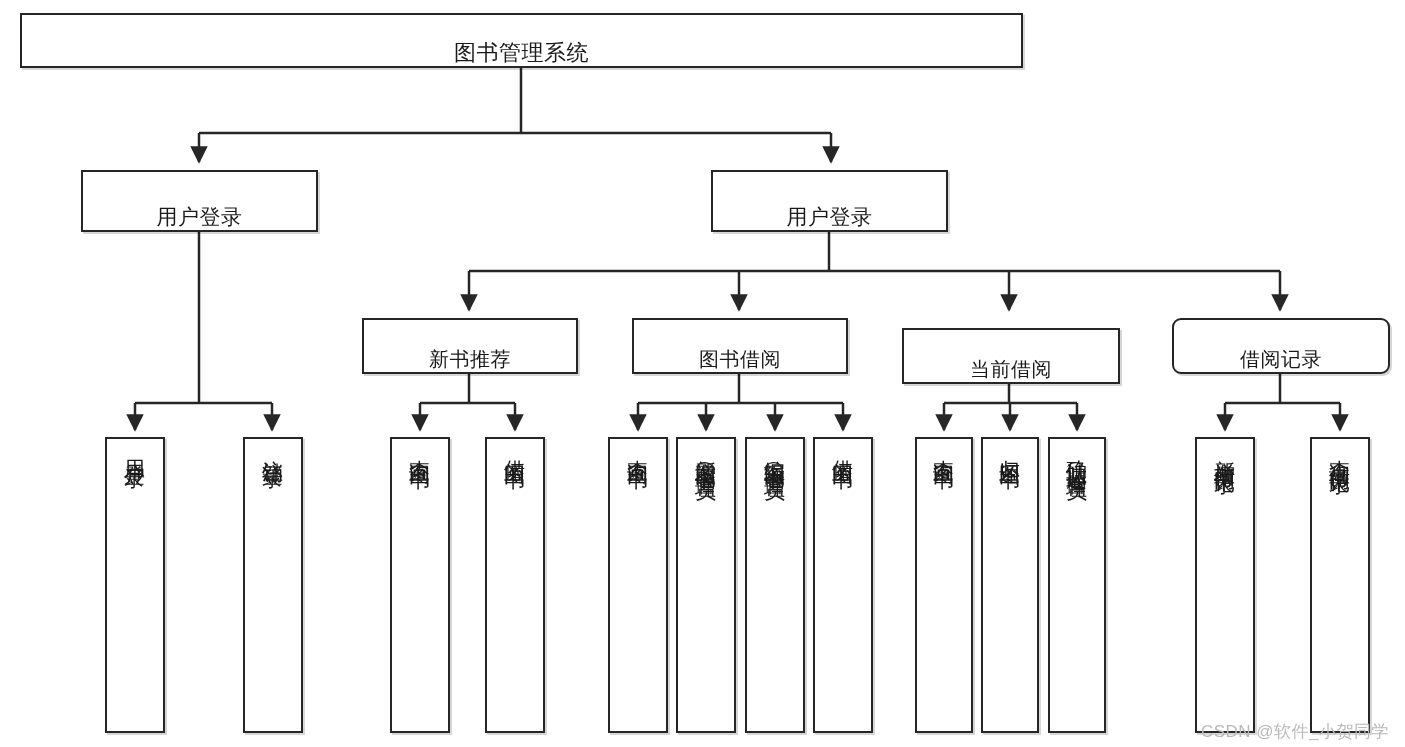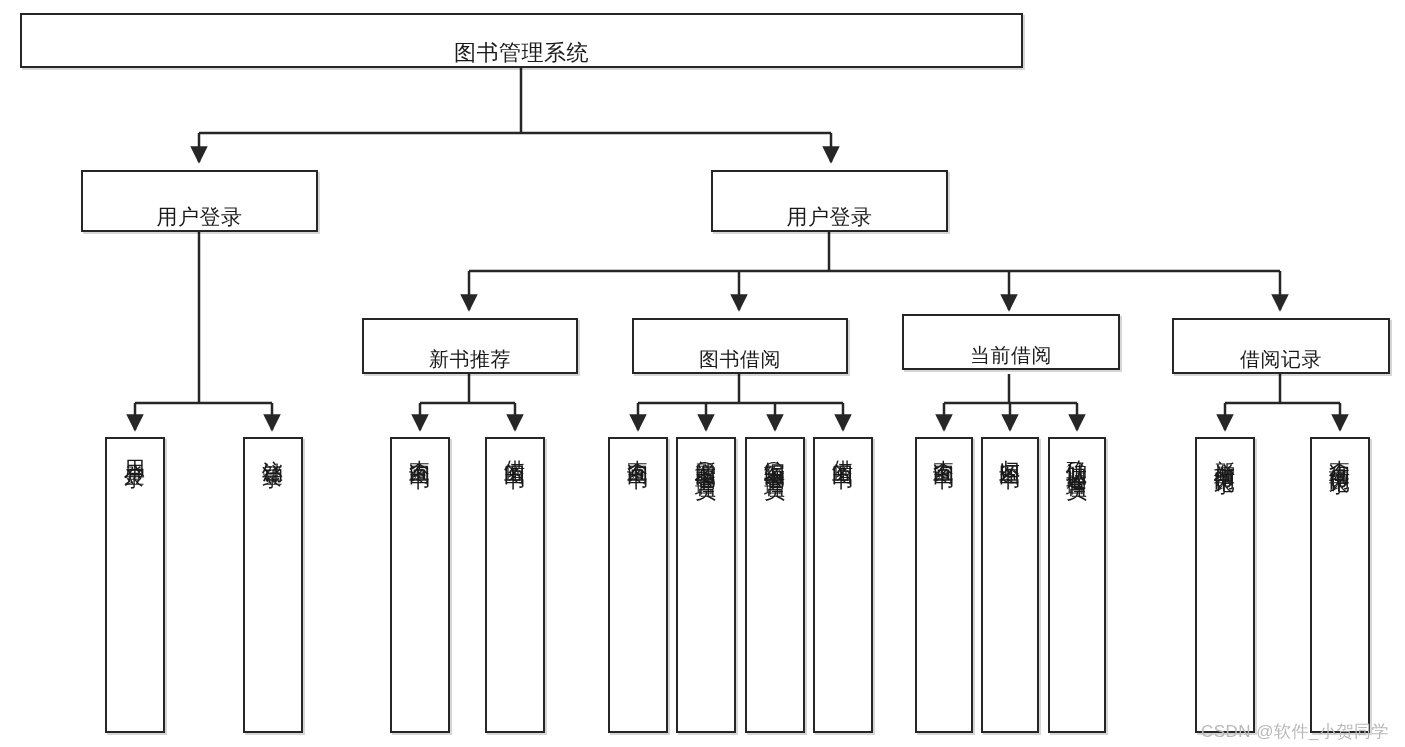--- a/index.html
+++ b/index.html
@@ -136,24 +136,24 @@
   <div class="node l2" style="left:711px; top:170px; width:237px; height:62px;">
     <span class="lbl">用户登录</span>
   </div>
 
   <div class="node l3" style="left:632px; top:318px; width:216px; height:56px;">
     <span class="lbl">图书借阅</span>
   </div>
   <div class="node l3" style="left:362px; top:318px; width:216px; height:56px;">
     <span class="lbl">新书推荐</span>
   </div>
-  <div class="node l3" style="left:902px; top:314px; width:218px; height:56px;">
+  <div class="node l3" style="left:902px; top:328px; width:218px; height:56px;">
     <span class="lbl">当前借阅</span>
   </div>
-  <div class="node l3" style="left:1172px; top:318px; width:218px; height:56px;">
+  <div class="node l3" style="left:1172px; top:318px; width:218px; height:56px;border-radius:9px;">
     <span class="lbl">借阅记录</span>
   </div>
 
   <div class="node leaf" style="left:105px; top:437px; width:60px; height:296px;">
     <span class="lbl">用户登录</span>
   </div>
   <div class="node leaf" style="left:243px; top:437px; width:60px; height:296px;">
     <span class="lbl">注销登录</span>
   </div>
   <div class="node leaf" style="left:390px; top:437px; width:60px; height:296px;">

